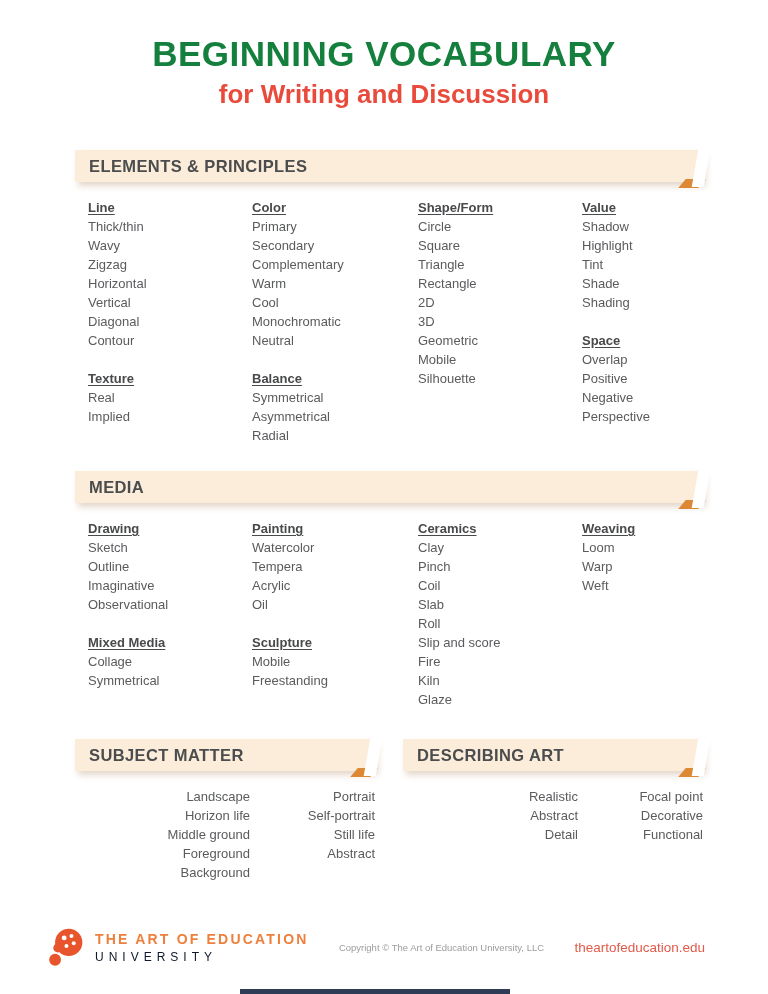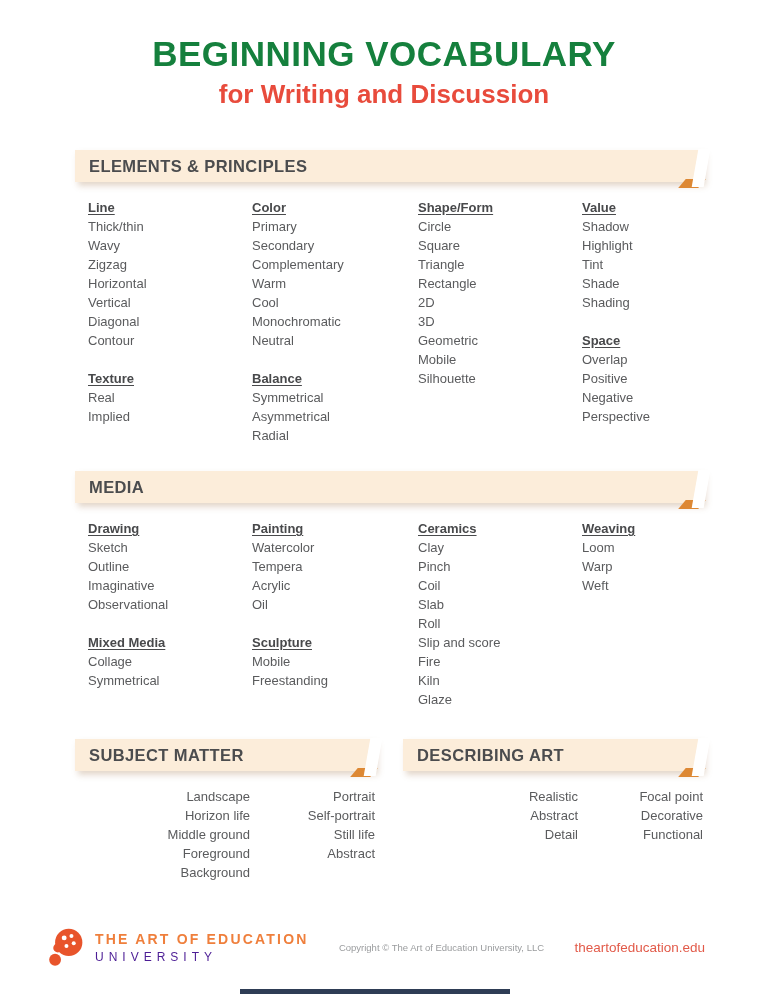--- a/index.html
+++ b/index.html
@@ -50,21 +50,21 @@
   #sec-elements{margin-top:40px;}
   #sec-media{margin-top:26px;}
   .bottom-row{display:grid;grid-template-columns:300px 300px;column-gap:28px;margin-top:30px;text-align:right;}
 
   
   .doc-footer{position:absolute;left:46px;right:63px;bottom:26px;display:flex;align-items:center;}
   .brand{display:flex;align-items:center;gap:9px;}
   .logo{display:block;line-height:0;}
   .brand-text{display:flex;flex-direction:column;gap:3px;}
   .brand-line1{font-size:14px;font-weight:700;letter-spacing:2.2px;color:#EF7F3C;}
-  .brand-line2{font-size:12px;font-weight:400;letter-spacing:5px;color:#4c1d95;}
+  .brand-line2{font-size:12px;font-weight:400;letter-spacing:5px;color:#0f172a;}
   .copyright{flex:1;text-align:center;font-size:9.5px;color:#9A9C9E;}
   .website{font-size:13.5px;color:#E25A49;text-decoration:none;cursor:pointer;}
 
   .bottom-strip{position:absolute;left:240px;bottom:0;width:270px;height:5px;background:#2E3D55;}
 </style>
 </head>
 <body>
 
 <div class="page">
 

